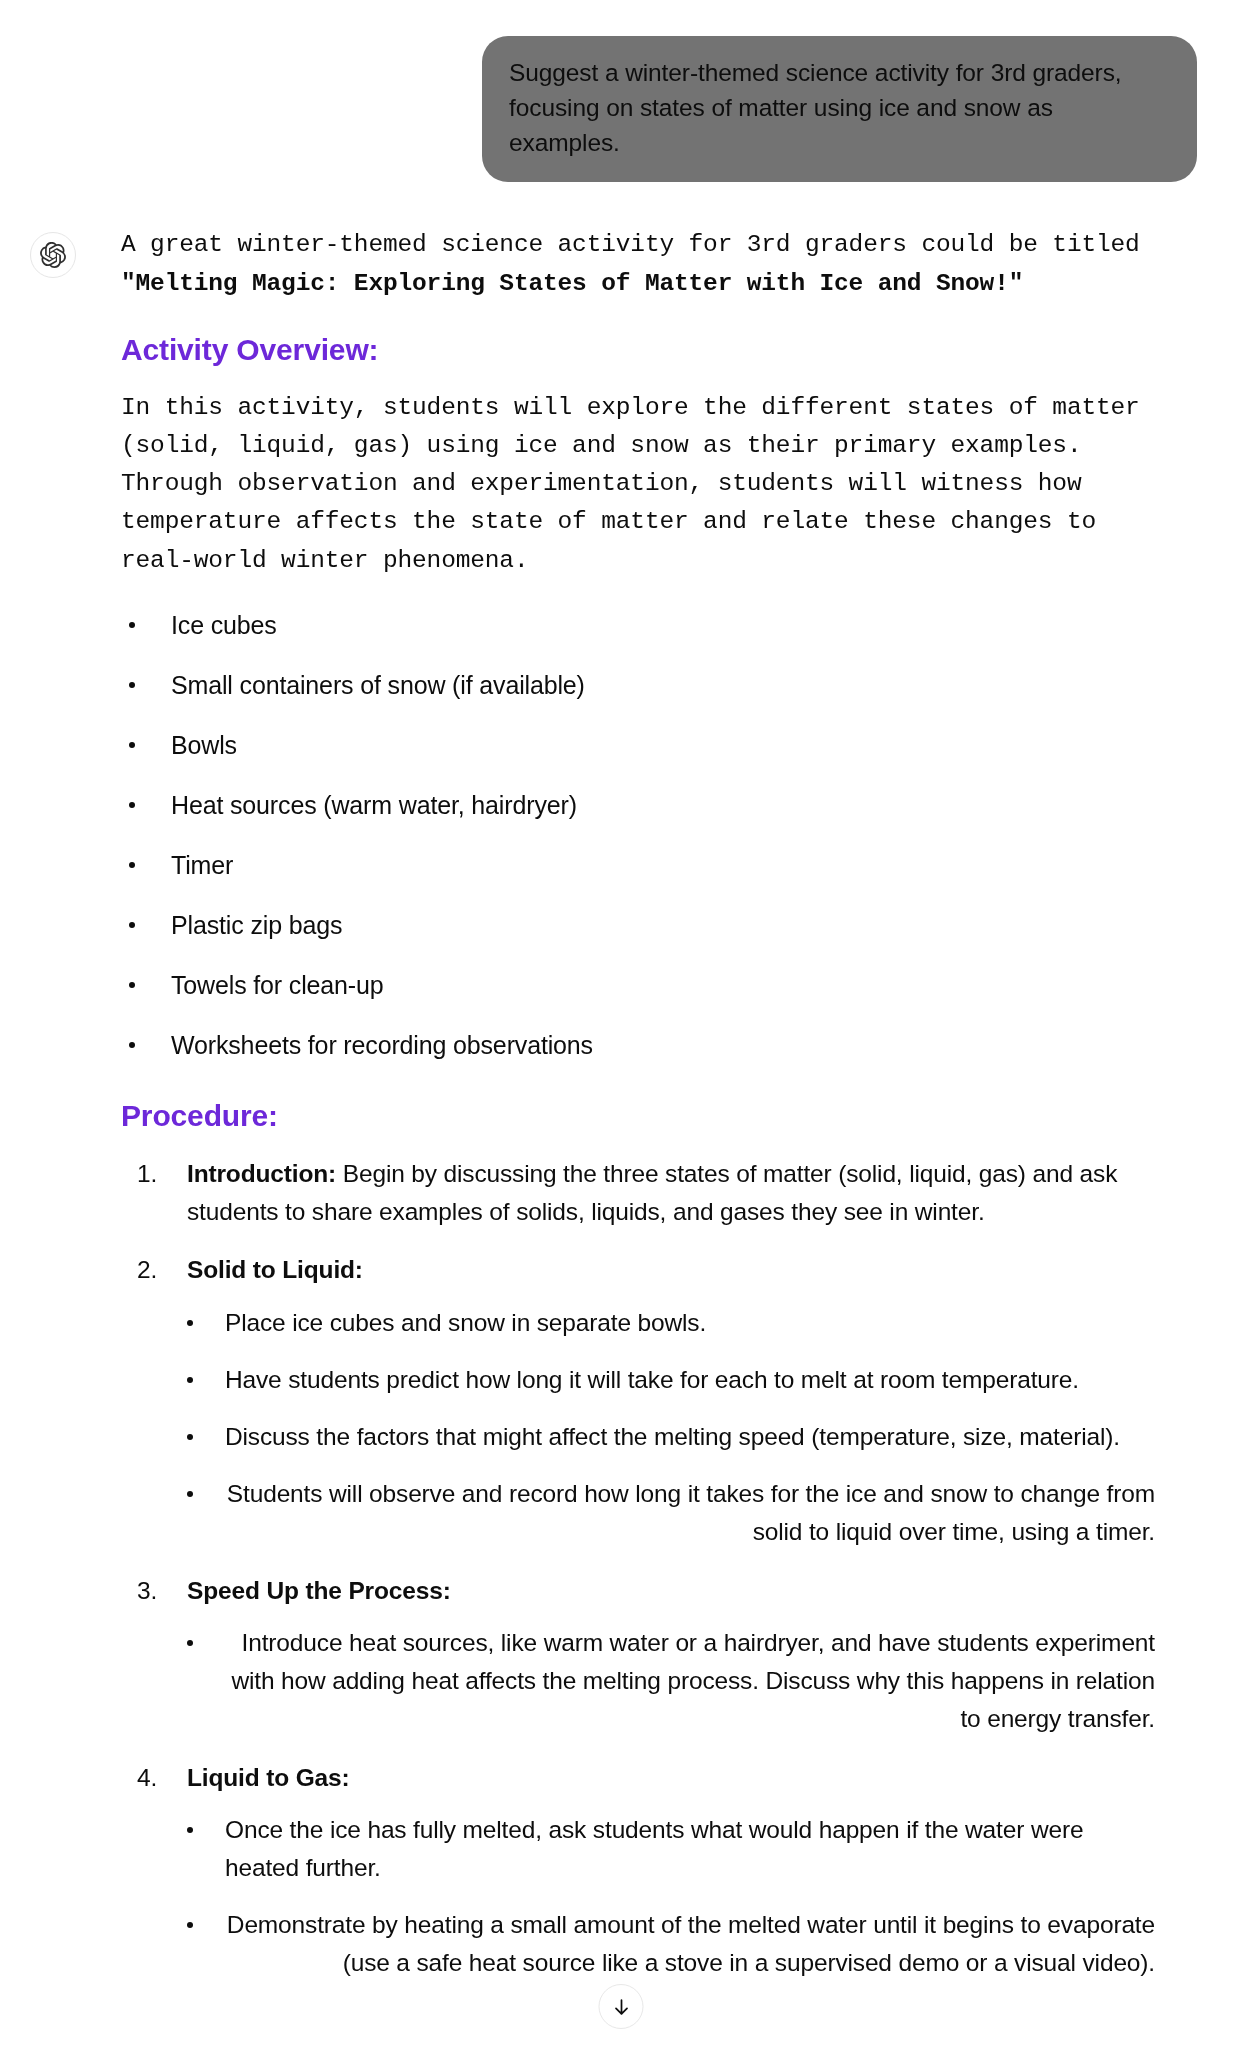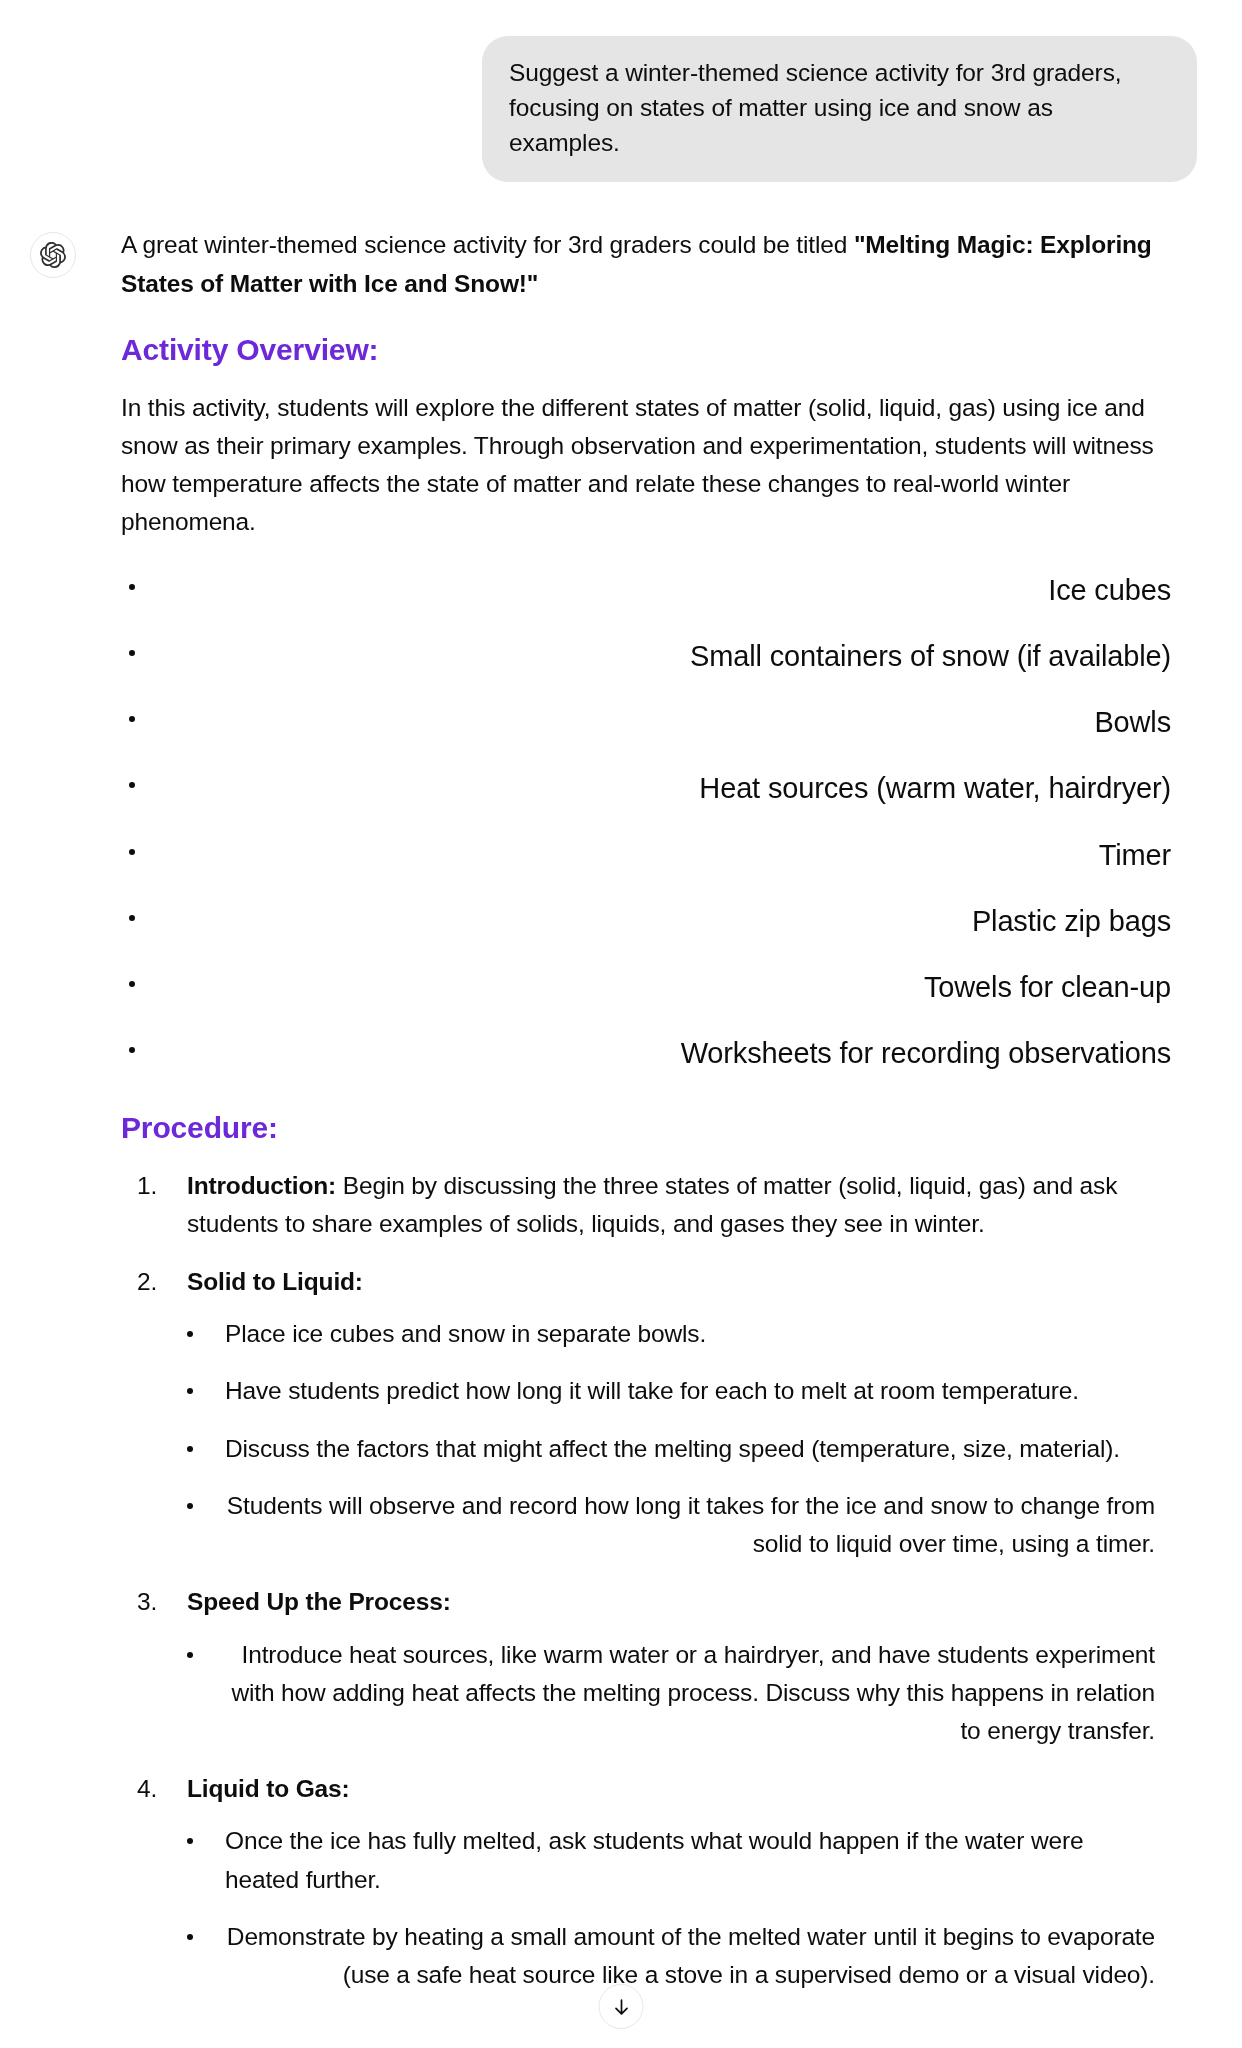--- a/index.html
+++ b/index.html
@@ -23,21 +23,21 @@
     background: #ffffff;
   }
 
   
   .user-turn {
     display: flex;
     justify-content: flex-end;
     padding: 36px 45px 0 45px;
   }
   .user-bubble {
-    background: #e5e5e5;
+    background: #737373;
     border-radius: 26px;
     padding: 20px 27px 22px 27px;
     max-width: 715px;
     font-size: 24.5px;
     line-height: 1.42;
     color: #0d0d0d;
     letter-spacing: -0.1px;
   }
 
   
@@ -66,20 +66,21 @@
     padding-right: 0;
     max-width: 1095px;
   }
 
   p.para {
     margin: 0 0 26px 0;
     font-size: 24.5px;
     line-height: 1.56;
     letter-spacing: -0.15px;
     color: #0d0d0d;
+    font-family: Liberation Mono, monospace;
   }
   p.para.tight { margin-bottom: 22px; }
 
   h3.section-head {
     margin: 30px 0 18px 0;
     font-size: 30px;
     line-height: 1.4;
     font-weight: 700;
     letter-spacing: -0.15px;
     color: #6d28d9;
@@ -88,27 +89,26 @@
 
   b, strong { font-weight: 700; }
 
   ul.bullets {
     margin: 0 0 10px 0;
     padding: 0;
     list-style: none;
   }
   ul.bullets > li {
     position: relative;
-    font-size: 29px;
+    font-size: 25px;
     line-height: 1.56;
     letter-spacing: -0.15px;
     padding-left: 50px;
     margin-bottom: 21px;
     color: #0d0d0d;
-    text-align: right;
   }
   ul.bullets > li::before {
     content: "";
     position: absolute;
     left: 8px;
     top: 16px;
     width: 6px;
     height: 6px;
     border-radius: 50%;
     background: #0d0d0d;

